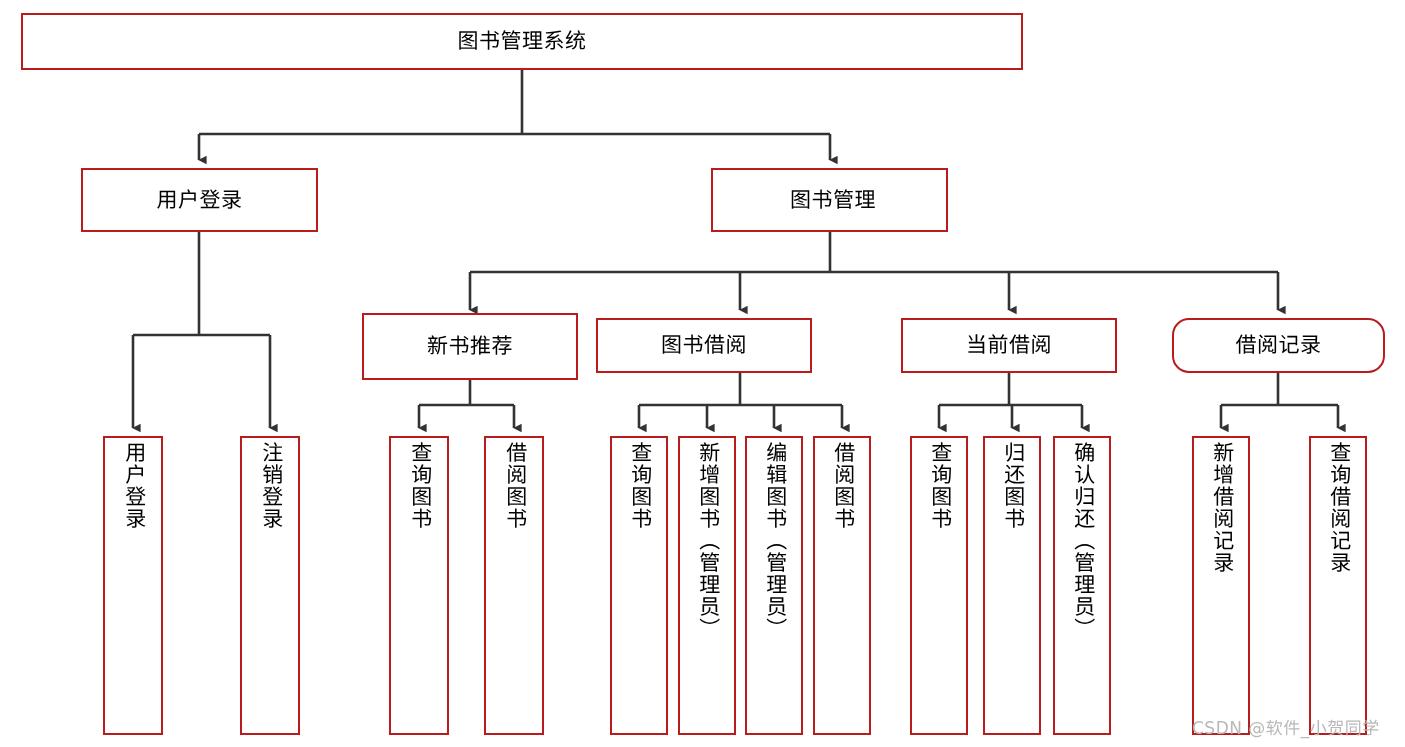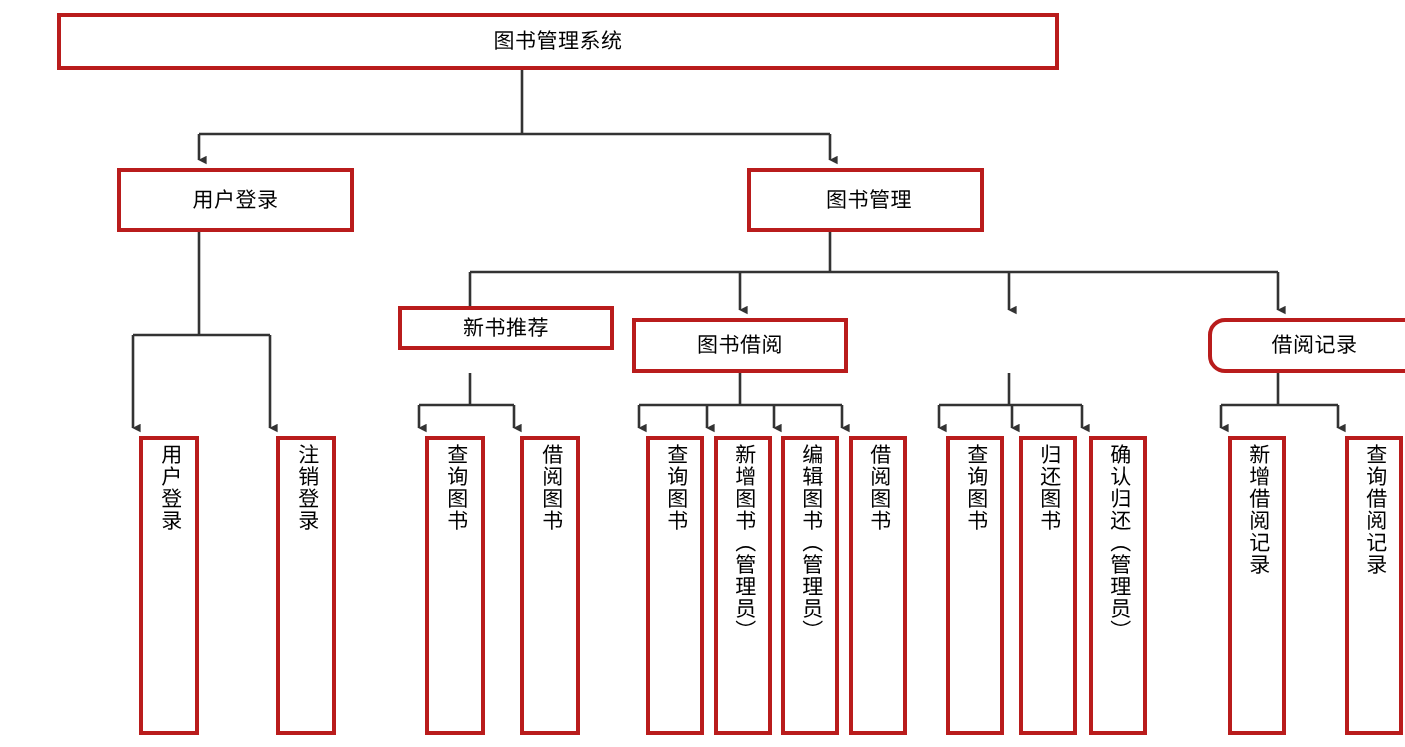--- a/index.html
+++ b/index.html
@@ -22,27 +22,26 @@
     position: absolute;
     left: 0;
     top: 0;
     width: 1405px;
     height: 747px;
   }
   .node {
     position: absolute;
     box-sizing: border-box;
     background: #ffffff;
-    border: 4px solid #b91c1c;
+    border: 2px solid #b91c1c;
     display: flex;
     align-items: center;
     justify-content: center;
     color: #000000;
     z-index: 2;
-    margin-left: 36px;
   }
   .node-label {
     display: block;
     text-align: center;
     line-height: 1.18;
     white-space: nowrap;
     color: #000000;
   }
   
   .node.horiz .node-label {
@@ -132,25 +131,28 @@
     <span class="node-label">图书管理系统</span>
   </div>
 
   <div class="node horiz" style="left: 81px; top: 168px; width: 237px; height: 64px;">
     <span class="node-label">用户登录</span>
   </div>
   <div class="node horiz" style="left: 711px; top: 168px; width: 237px; height: 64px; padding-left: 7px;">
     <span class="node-label">图书管理</span>
   </div>
 
-  <div class="node horiz" style="left: 362px; top: 306px; width: 216px; height: 44px; align-items: center;">
+  <div class="node horiz" style="left: 362px; top: 313px; width: 216px; height: 67px; align-items: center;">
     <span class="node-label">新书推荐</span>
   </div>
   <div class="node horiz" style="left: 596px; top: 318px; width: 216px; height: 55px;">
     <span class="node-label">图书借阅</span>
+  </div>
+  <div class="node horiz" style="left: 901px; top: 318px; width: 216px; height: 55px;">
+    <span class="node-label">当前借阅</span>
   </div>
   <div class="node horiz" style="left: 1172px; top: 318px; width: 213px; height: 55px; border-radius: 17px;">
     <span class="node-label">借阅记录</span>
   </div>
 
   <div class="node vert" style="left: 103px; top: 436px; width: 60px; height: 299px;">
     <span class="node-label">用户登录</span>
   </div>
   <div class="node vert" style="left: 240px; top: 436px; width: 60px; height: 299px;">
     <span class="node-label">注销登录</span>
@@ -182,14 +184,15 @@
   <div class="node vert" style="left: 1053px; top: 436px; width: 58px; height: 299px;">
     <span class="node-label">确认归还（管理员）</span>
   </div>
   <div class="node vert" style="left: 1192px; top: 436px; width: 58px; height: 299px;">
     <span class="node-label">新增借阅记录</span>
   </div>
   <div class="node vert" style="left: 1309px; top: 436px; width: 58px; height: 299px;">
     <span class="node-label">查询借阅记录</span>
   </div>
 
+  <div class="watermark" style="left: 1192px; top: 714px;">CSDN @软件_小贺同学</div>
 
 </div>
 
 </body></html>

